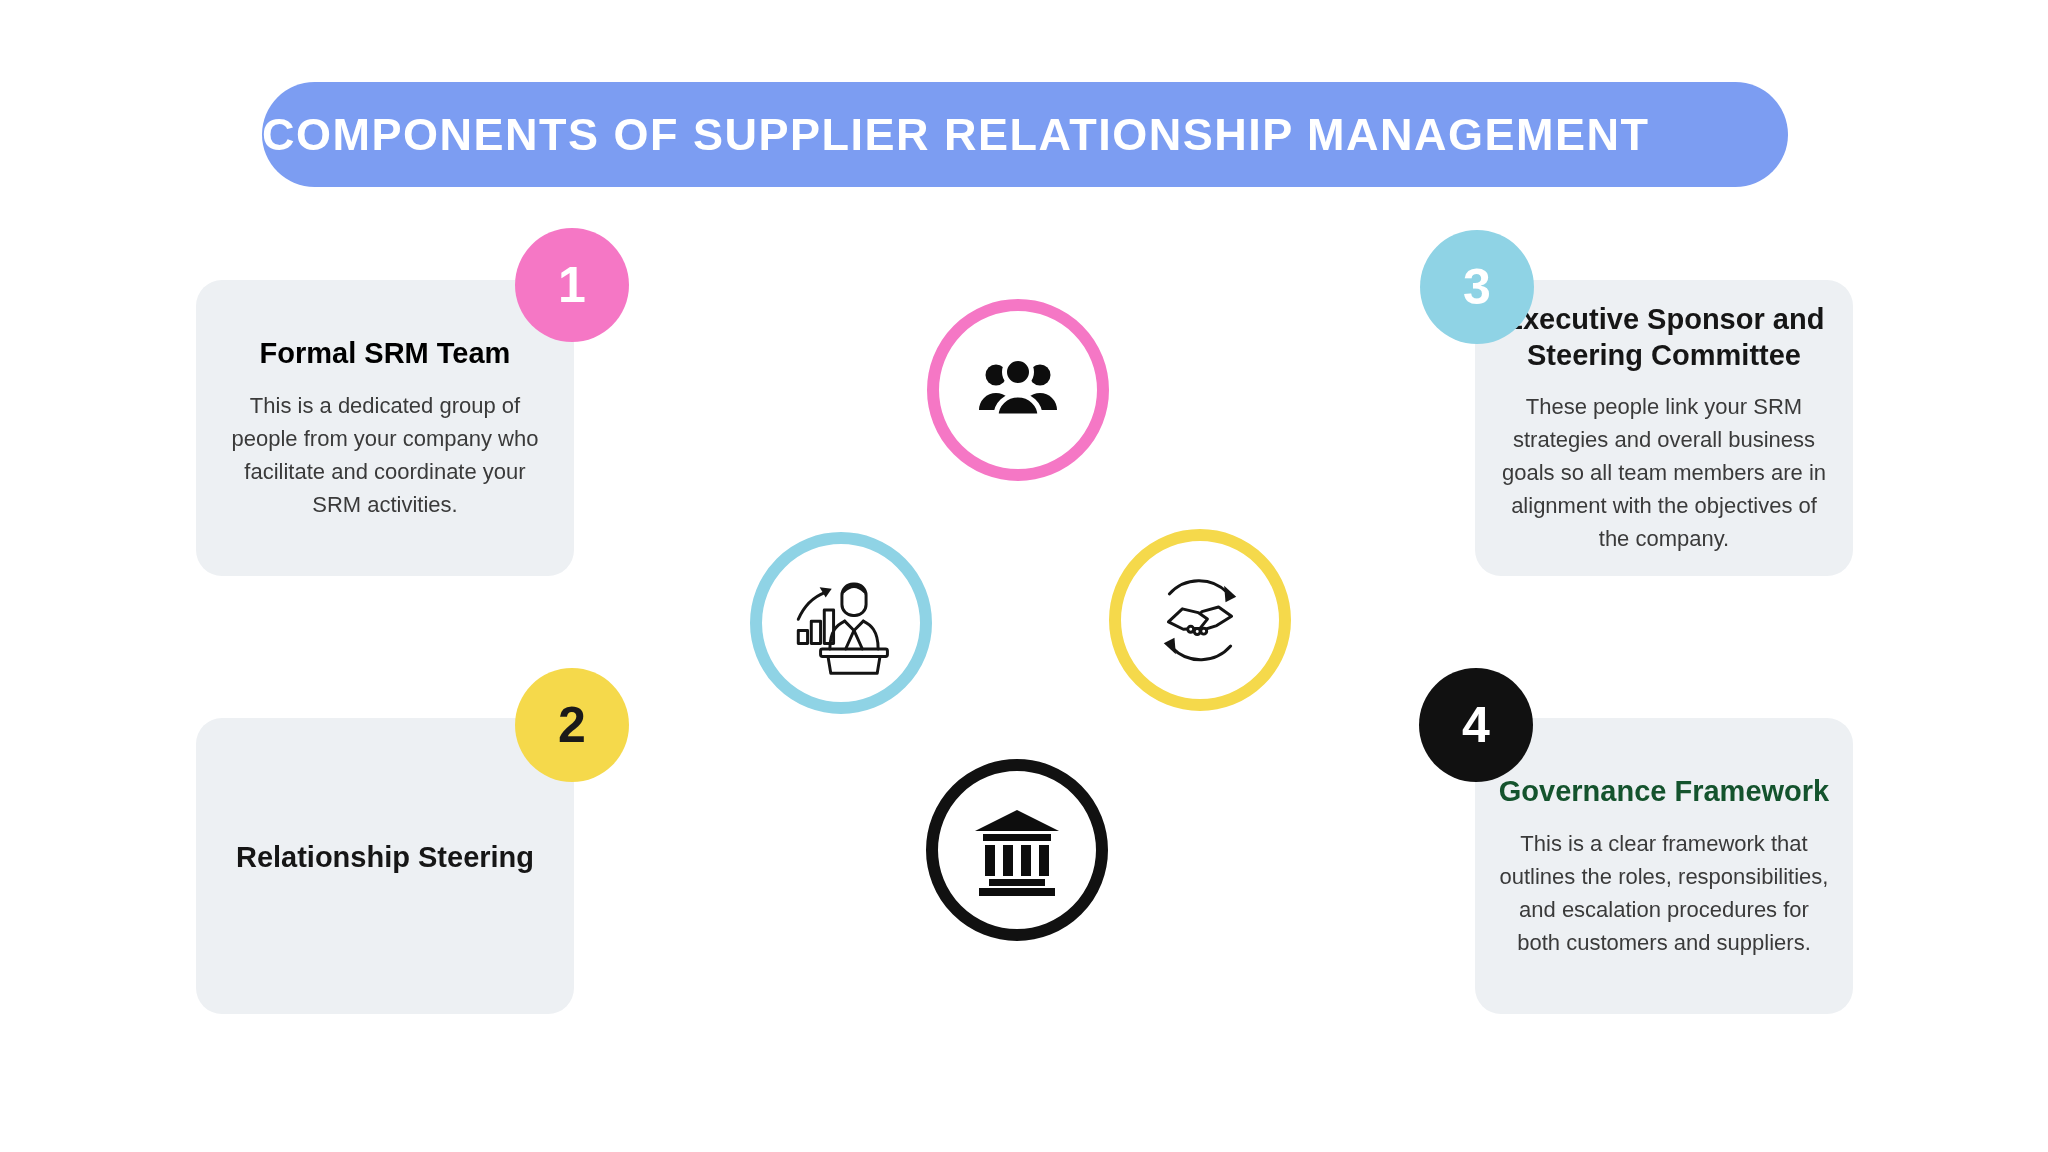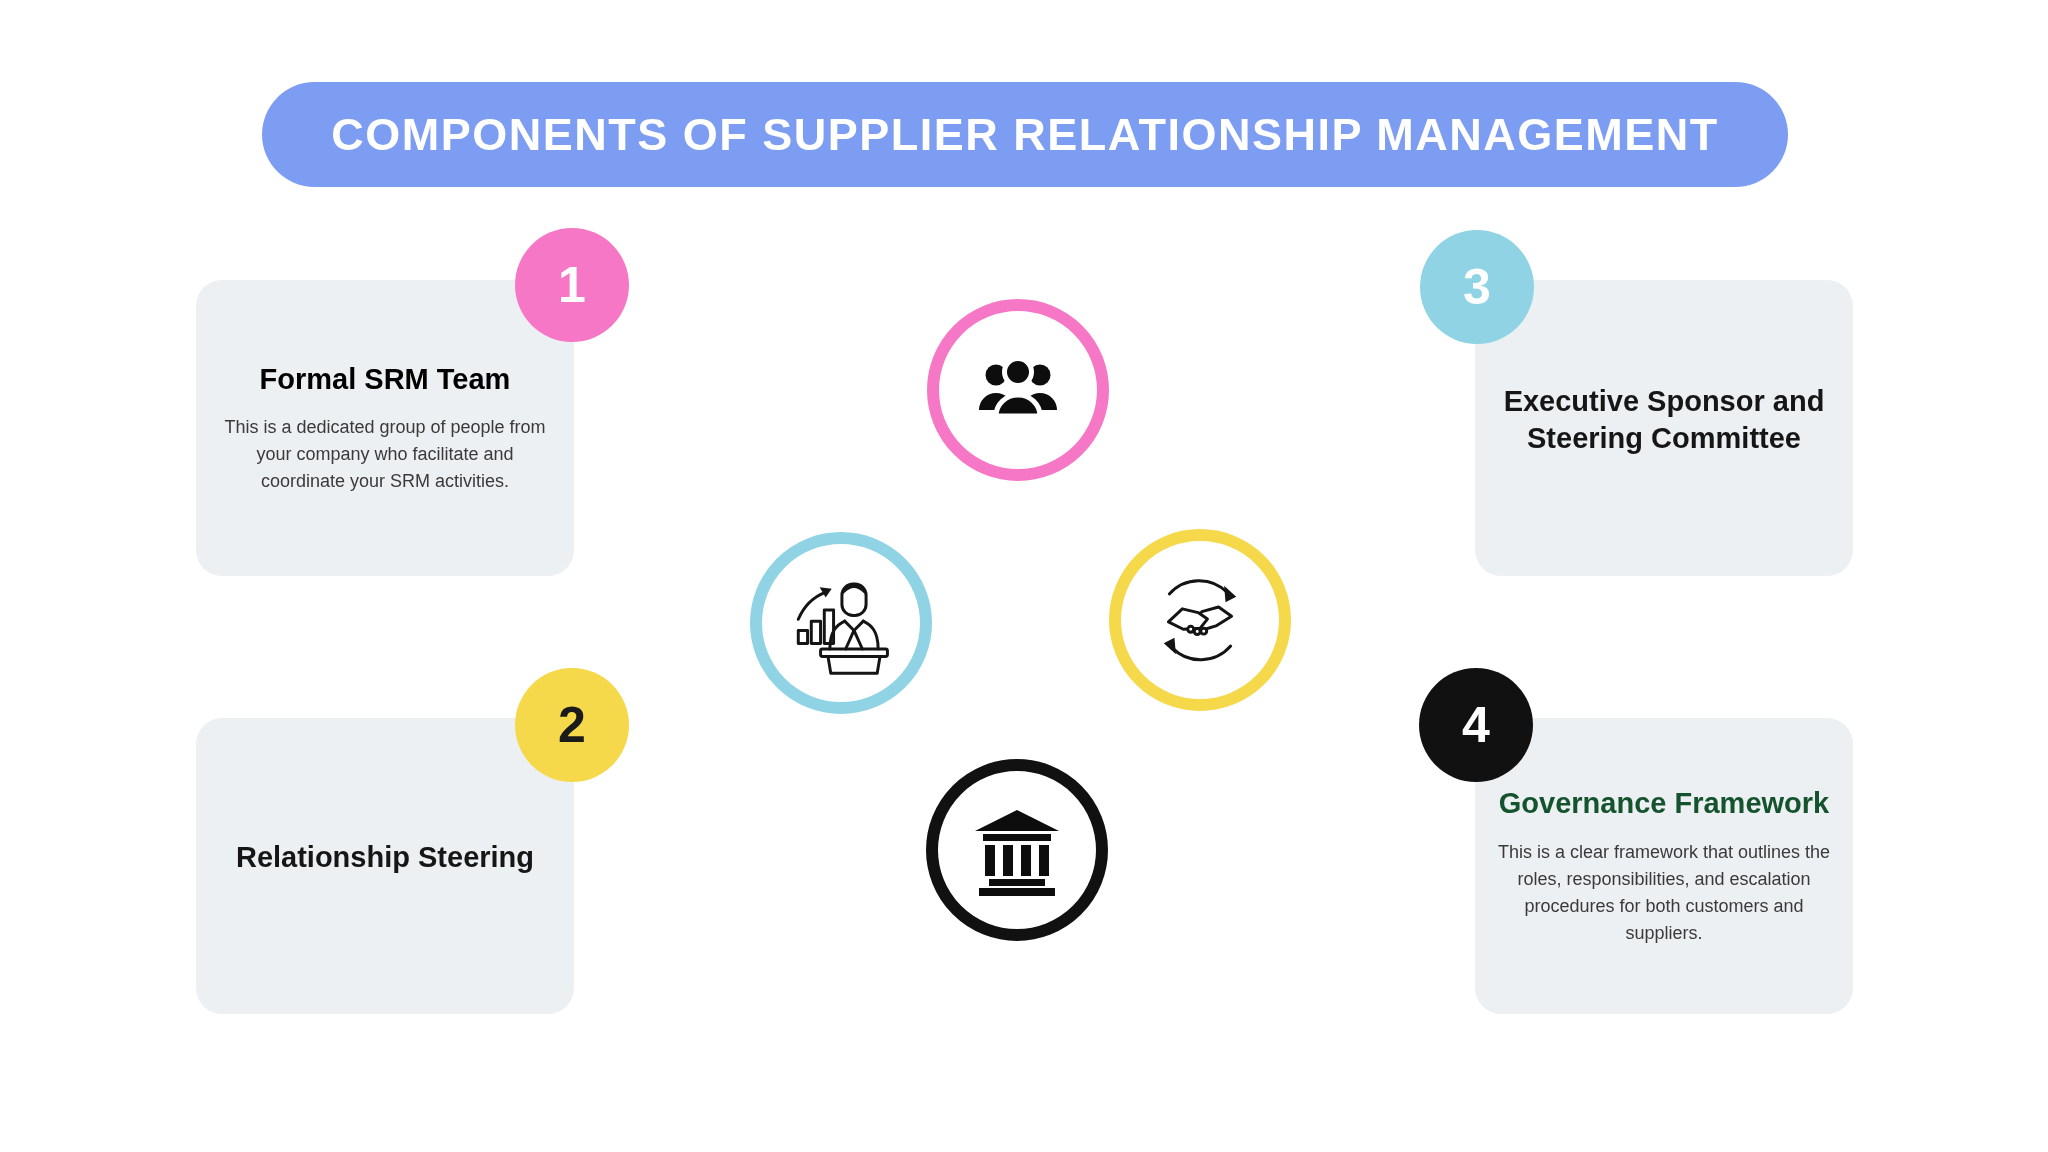--- a/index.html
+++ b/index.html
@@ -2,39 +2,39 @@
 <html><head>
 <meta charset="utf-8">
 <style>
   html,body{margin:0;padding:0;background:#ffffff;}
   .canvas{
     position:relative;width:2048px;height:1152px;background:#ffffff;overflow:hidden;
     font-family:"Liberation Sans", sans-serif;
   }
   .banner{
     position:absolute;left:262px;top:82px;width:1526px;height:105px;border-radius:53px;
-    display:flex;align-items:center;justify-content:center;
+    display:flex;align-items:center;justify-content:flex-start;
   }
   .banner-title{
     color:#ffffff;font-size:45px;font-weight:700;letter-spacing:1.5px;white-space:nowrap;
   }
   .card{
     position:absolute;width:378px;height:296px;border-radius:26px;background:#EDF0F3;
     display:flex;flex-direction:column;align-items:center;justify-content:center;
     padding:0 22px;box-sizing:border-box;text-align:center;
   }
   .card-1{left:196px;top:280px;}
   .card-2{left:196px;top:718px;}
   .card-3{left:1475px;top:280px;}
   .card-4{left:1475px;top:718px;}
   .card-title{
     font-size:29px;font-weight:700;color:#161616;line-height:1.25;margin-bottom:17px;
   }
   .card-body{
-    font-size:18px;color:#3A3A3A;line-height:1.5;max-width:340px;
+    font-size:22px;color:#3A3A3A;line-height:1.5;max-width:340px;
   }
   .badge{
     position:absolute;width:114px;height:114px;border-radius:50%;
     display:flex;align-items:center;justify-content:center;
     font-size:50px;font-weight:700;
   }
   .badge-1{left:319px;top:-52px;}
   .badge-2{left:319px;top:-50px;}
   .badge-3{left:-55px;top:-50px;}
   .badge-4{left:-56px;top:-50px;}
@@ -70,20 +70,21 @@
       <span>2</span>
     </div>
     <div class="card-title" style="color: rgb(22, 22, 22);">Relationship Steering</div>
   </div>
 
   <div class="card card-3" style="background: rgb(237, 240, 243);">
     <div class="badge badge-3" style="background: rgb(143, 211, 229); color: rgb(255, 255, 255);">
       <span>3</span>
     </div>
     <div class="card-title" style="color: rgb(22, 22, 22);">Executive Sponsor and Steering Committee</div>
+    <div class="card-body" style="color: rgb(58, 58, 58);">These people link your SRM strategies and overall business goals so all team members are in alignment with the objectives of the company.</div>
   </div>
 
   <div class="card card-4" style="background: rgb(237, 240, 243);">
     <div class="badge badge-4" style="background: rgb(17, 17, 17); color: rgb(255, 255, 255);">
       <span>4</span>
     </div>
     <div class="card-title" style="color: #14532d;">Governance Framework</div>
     <div class="card-body" style="color: rgb(58, 58, 58);">This is a clear framework that outlines the roles, responsibilities, and escalation procedures for both customers and suppliers.</div>
   </div>
 

